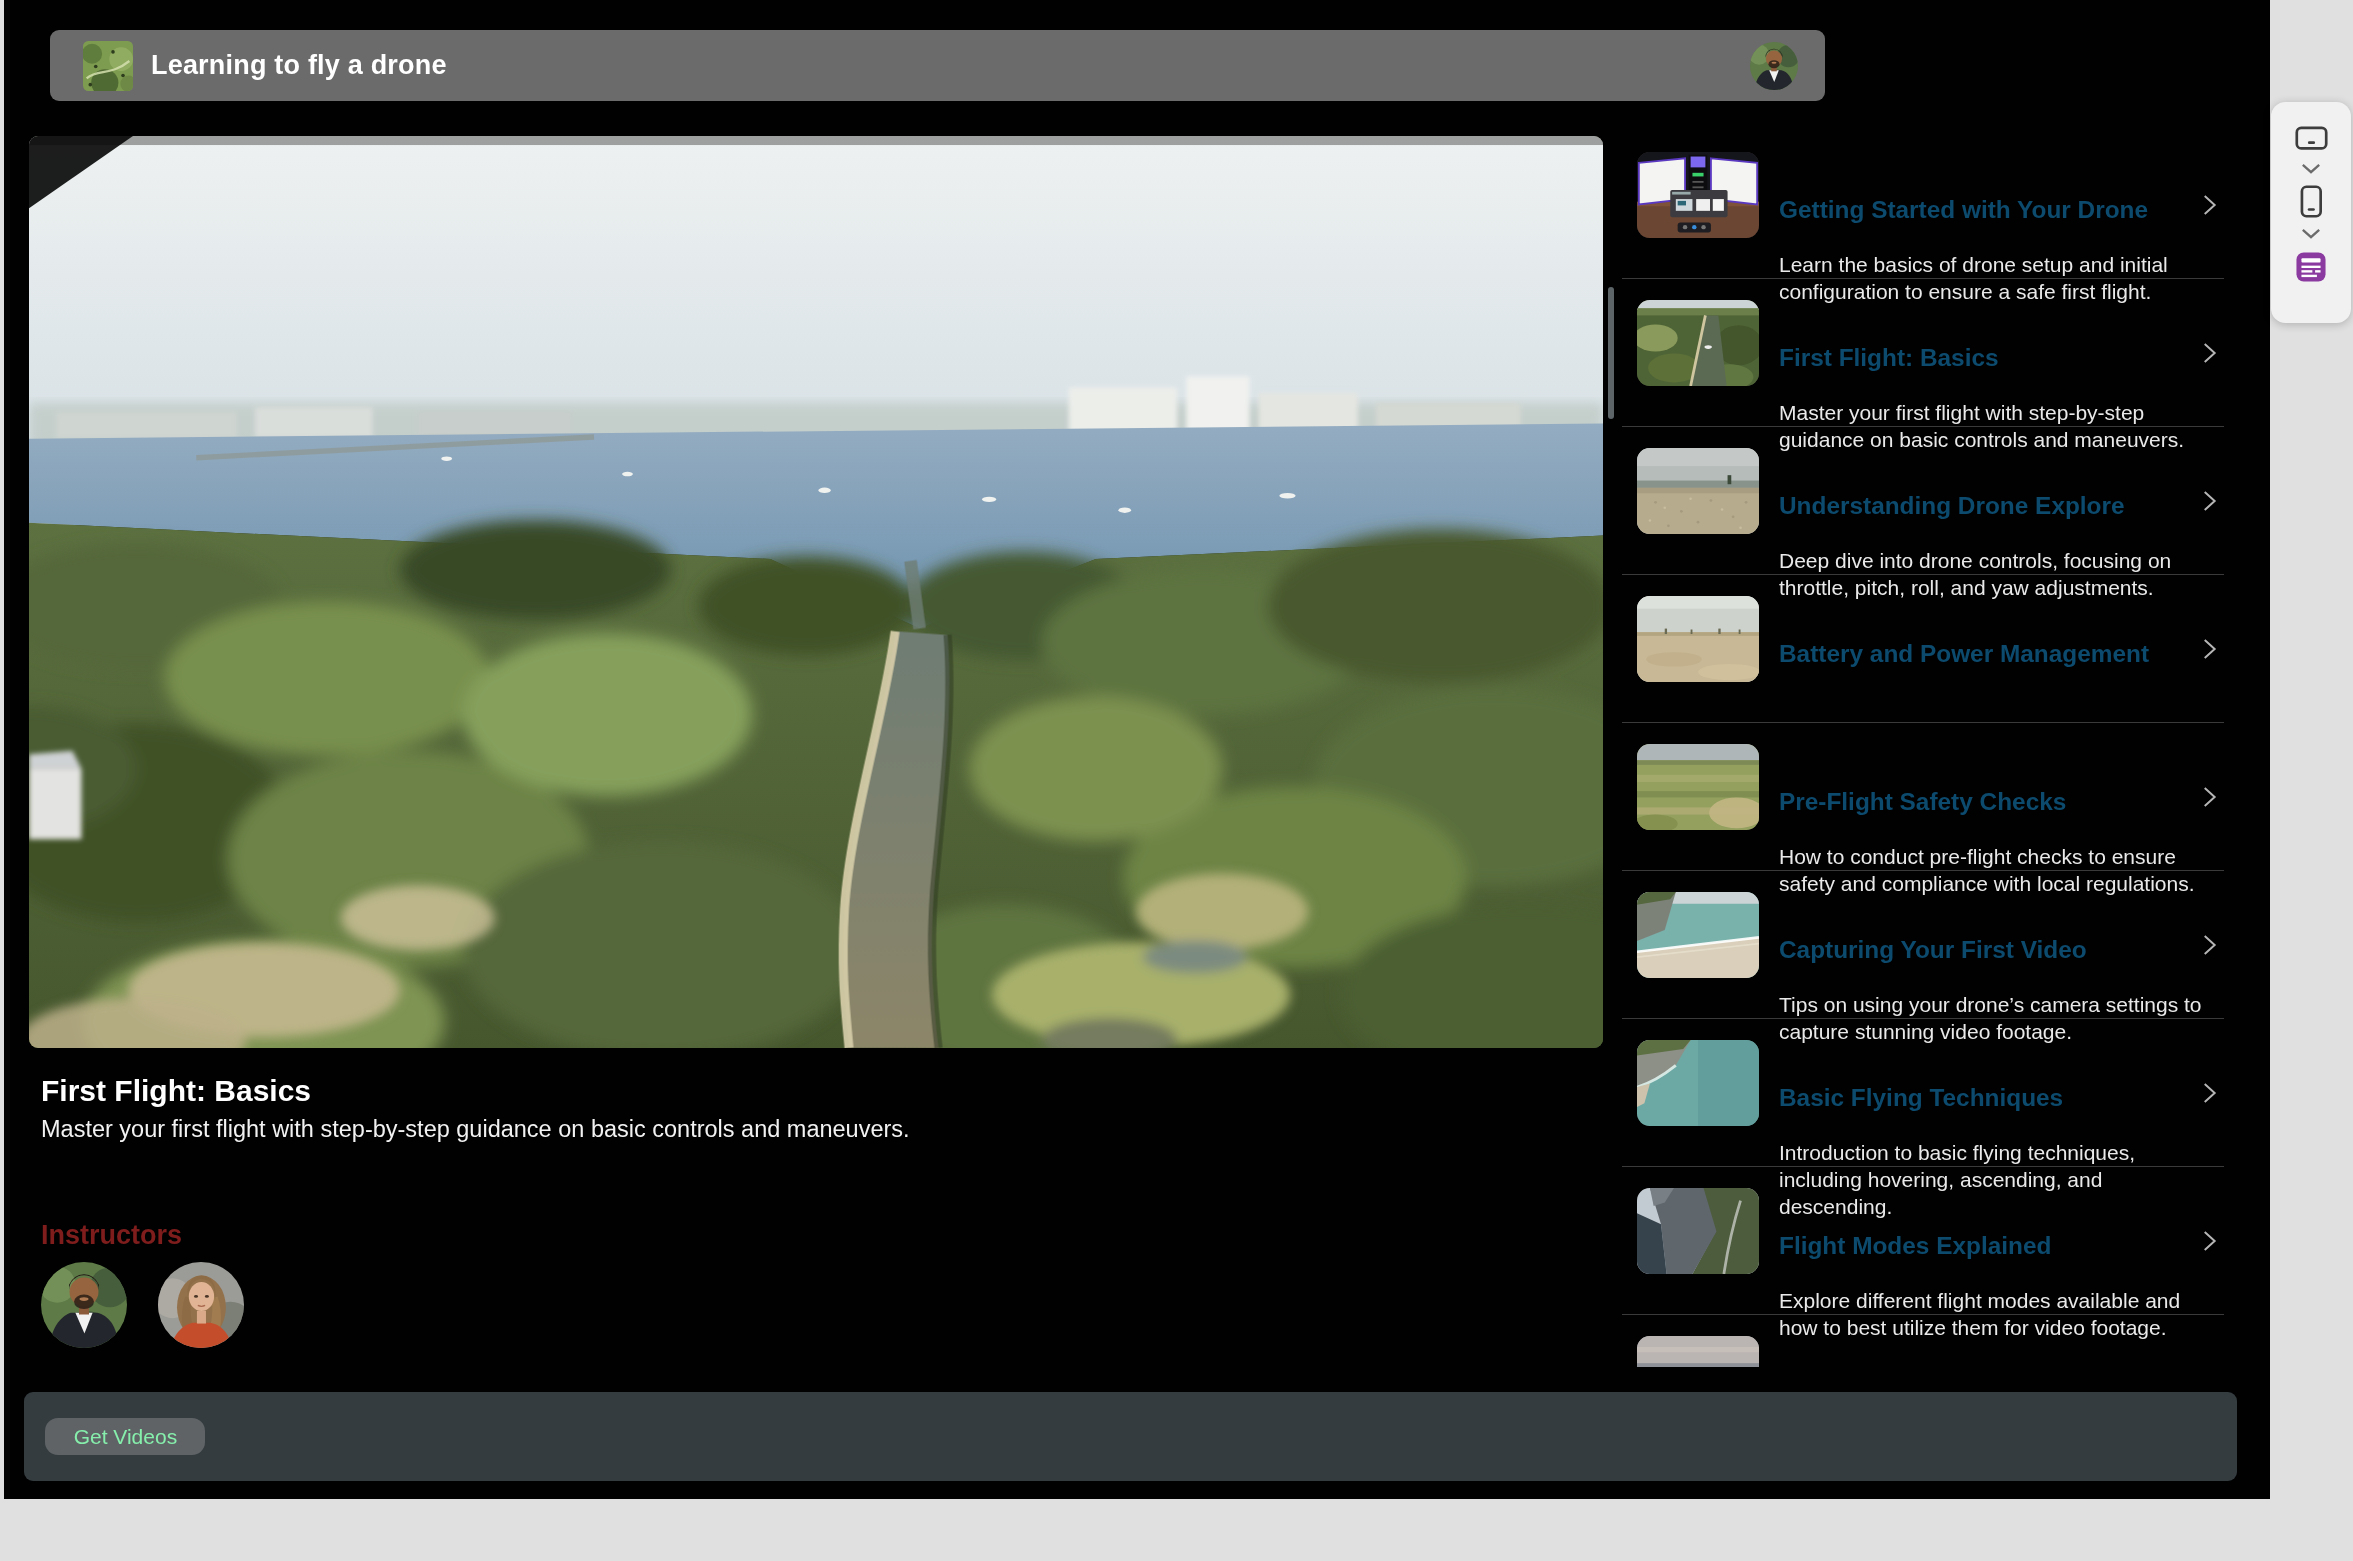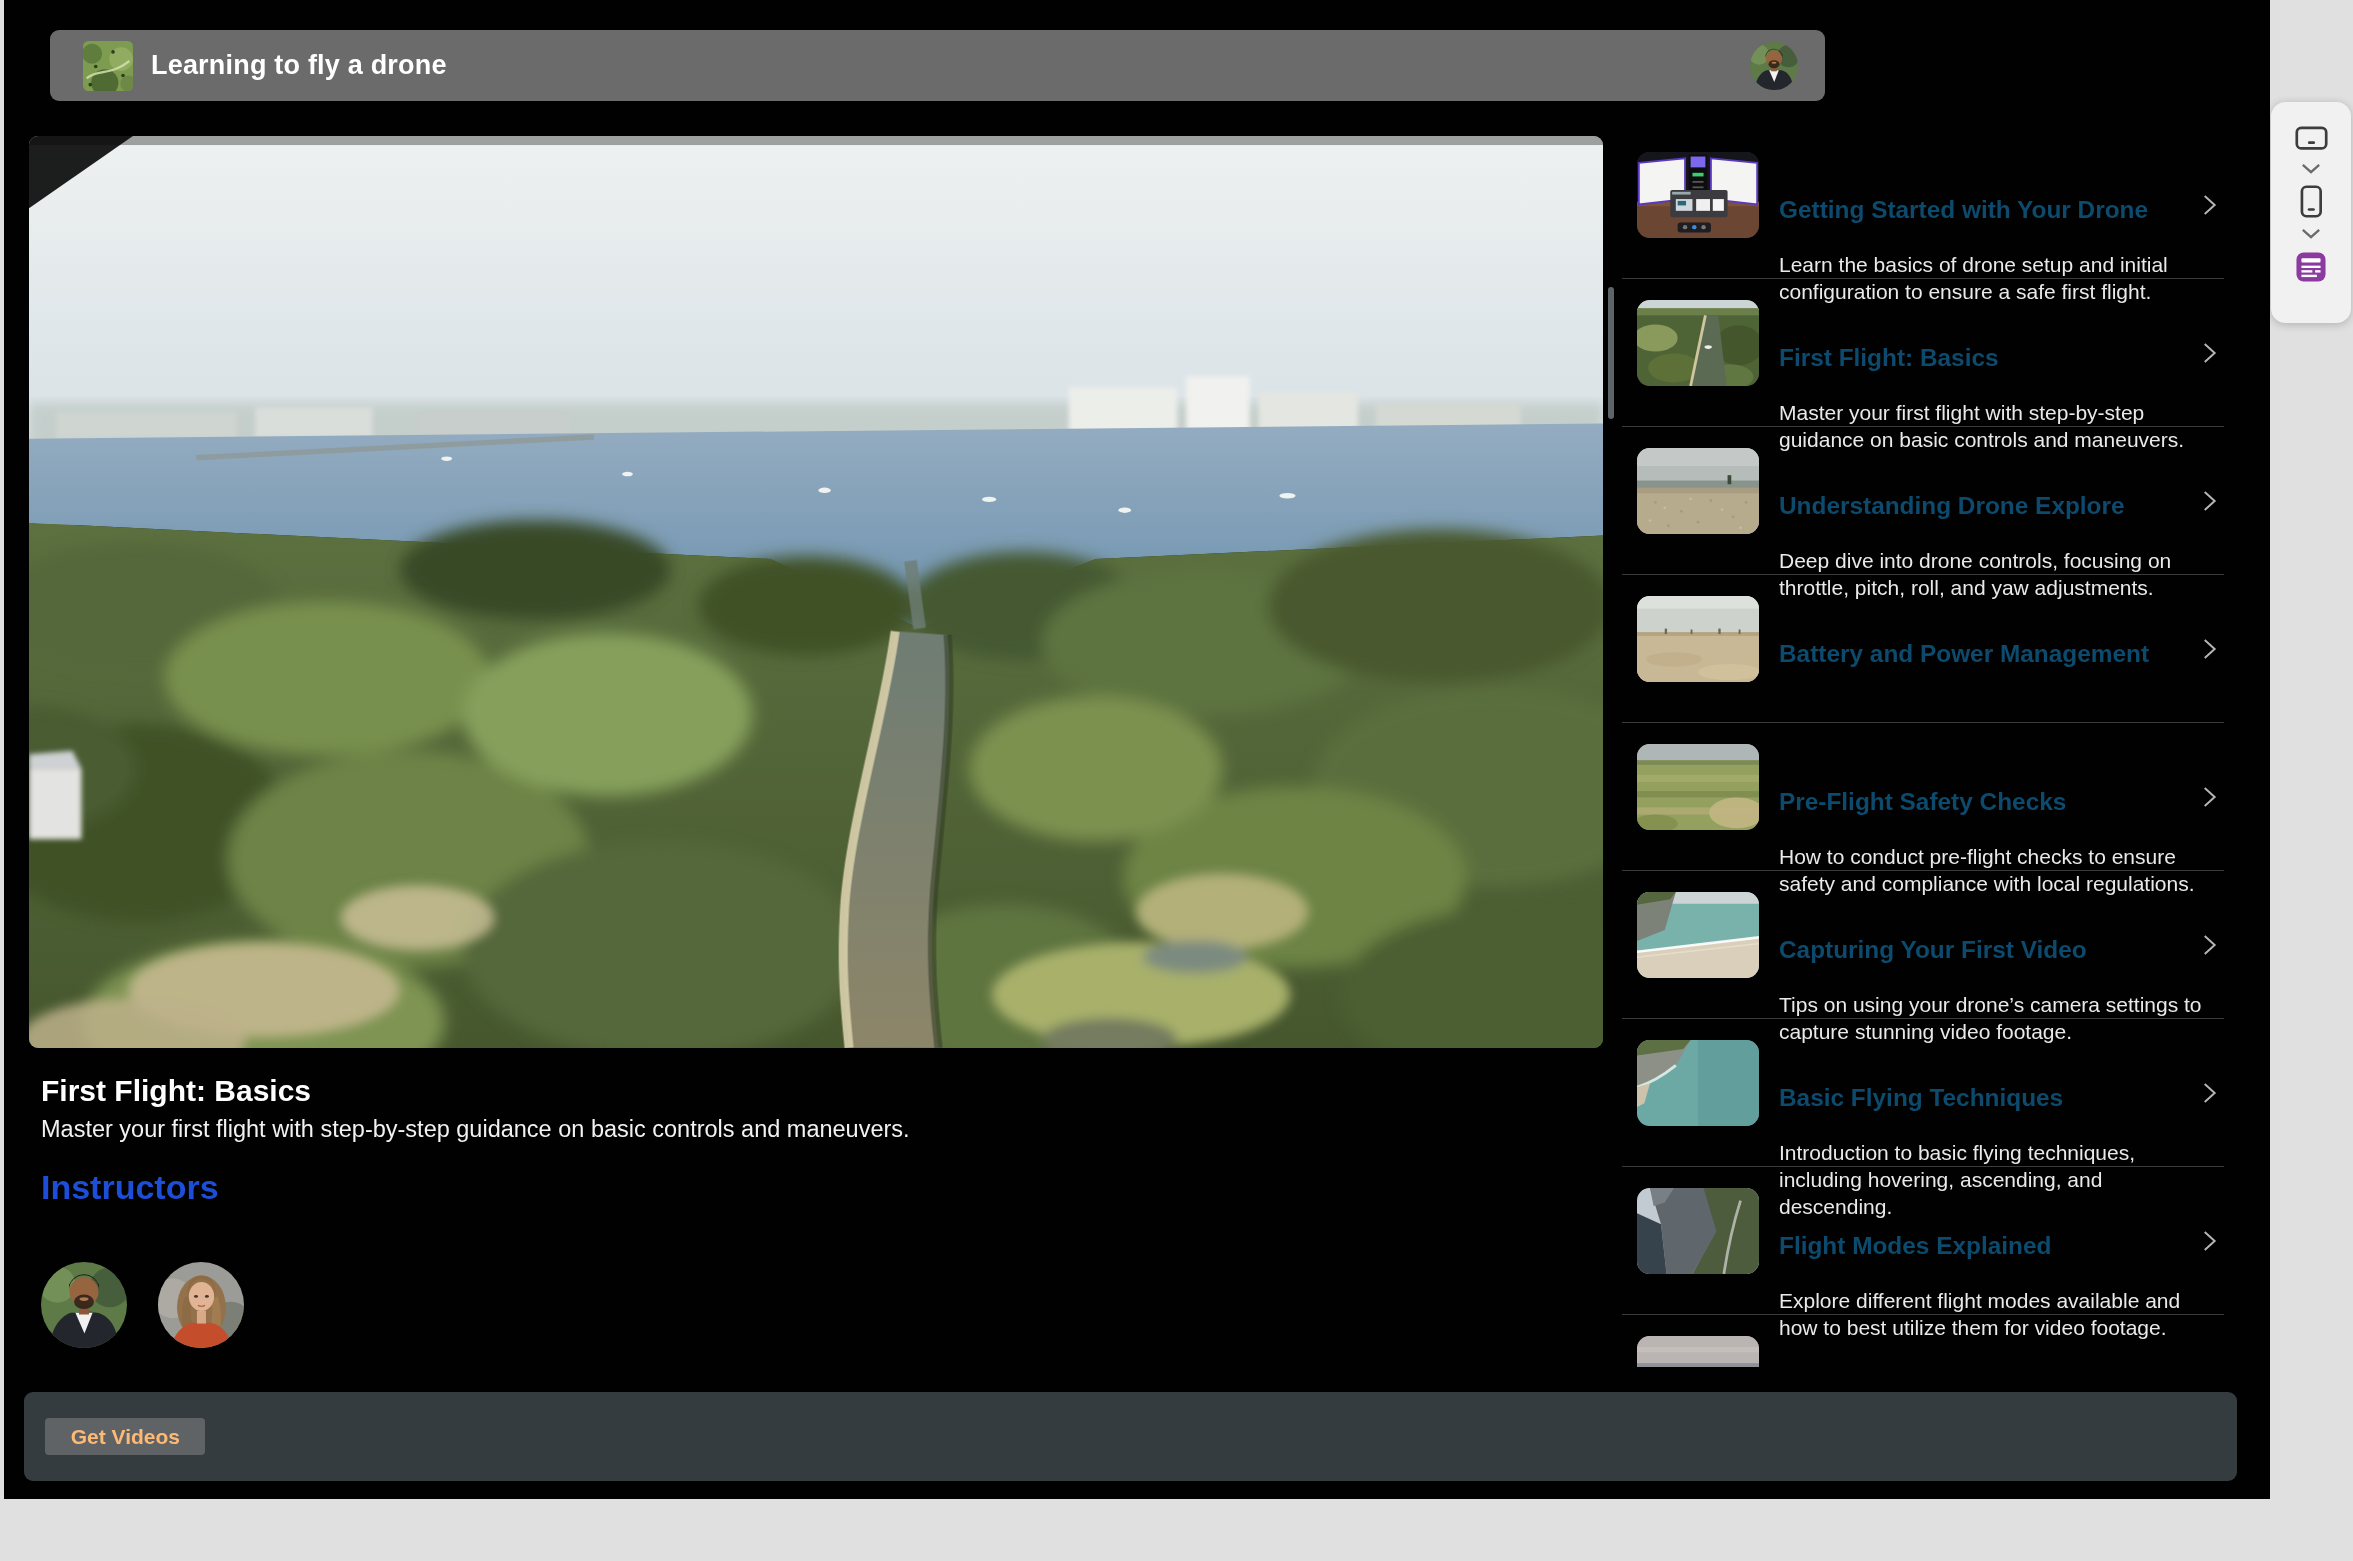--- a/index.html
+++ b/index.html
@@ -22,21 +22,21 @@
 
   
   .video {
     position:absolute; left:29px; top:136px; width:1574px; height:912px;
     border-radius:9px; overflow:hidden; background:#28331e;
   }
   .video svg { display:block; width:100%; height:100%; }
 
   .main-title { position:absolute; left:41px; top:1074px; font-size:30px; font-weight:600; color:#ffffff; }
   .main-desc  { position:absolute; left:41px; top:1116px; font-size:23.5px; color:#f2f2f2; }
-  .instructors-heading { position:absolute; left:41px; top:1168px; font-size:34px; font-weight:600; color:#1d4ed8; }
+  .instructors-heading { position:absolute; left:41px; top:1220px; font-size:27px; font-weight:600; color:#7f1d1d; }
   .instructor { position:absolute; top:1262px; width:86px; height:86px; border-radius:50%; overflow:hidden; }
   .instructor.i1 { left:41px; }
   .instructor.i2 { left:158px; }
   .instructor svg, .user-avatar svg, .app-icon svg, .thumb svg { display:block; width:100%; height:100%; }
 
   
   .playlist { position:absolute; left:1622px; top:131px; width:602px; height:1236px; overflow:hidden; }
   .pl-row { position:relative; width:100%; height:148px; border-bottom:1.8px solid #3a3a3a; }
   .pl-row:last-child { border-bottom:none; }
   .thumb { position:absolute; left:14.5px; top:21px; width:122px; height:86px; border-radius:12.7px; overflow:hidden; background:#333; }
@@ -44,22 +44,22 @@
   .pl-title { font-size:24.4px; font-weight:600; color:#0c4a6e; line-height:30px;margin-top:42px; }
   .pl-desc { margin-top:26px; font-size:21px; line-height:27px; color:#e9e9e9; }
   .pl-chevron { position:absolute; right:5.4px; top:50%; transform:translateY(-50%); width:16.3px; height:23.5px; }
 
   .scroll-thumb { position:absolute; left:1608px; top:287px; width:6.3px; height:132px; background:#5d6569; border-radius:3.6px; }
 
   
   .footer-bar { position:absolute; left:24.4px; top:1392px; width:2213px; height:89px; background:#343c40; border-radius:9px; }
   .get-videos-btn {
     position:absolute; left:21px; top:26px; width:160px; height:37px;
-    background:#5f6366; border:none; border-radius:4px;
-    color:#fdba74; font-size:21px; font-weight:700; font-family:"Liberation Sans",sans-serif;
+    background:#5f6366; border:none; border-radius:13px;
+    color:#86efac; font-size:21px; font-weight:400; font-family:"Liberation Sans",sans-serif;
     text-align:center; line-height:37px; cursor:pointer;
   }
 
   
   .side-toolbar {
     position:absolute; left:2271px; top:102px; width:80px; height:221px;
     background:#f1f1f1; border-radius:14.5px; box-shadow:0 1.8px 9px rgba(0,0,0,.2);
     display:flex; flex-direction:column; align-items:center;
   }
   .side-toolbar .ic { flex:0 0 auto; }

